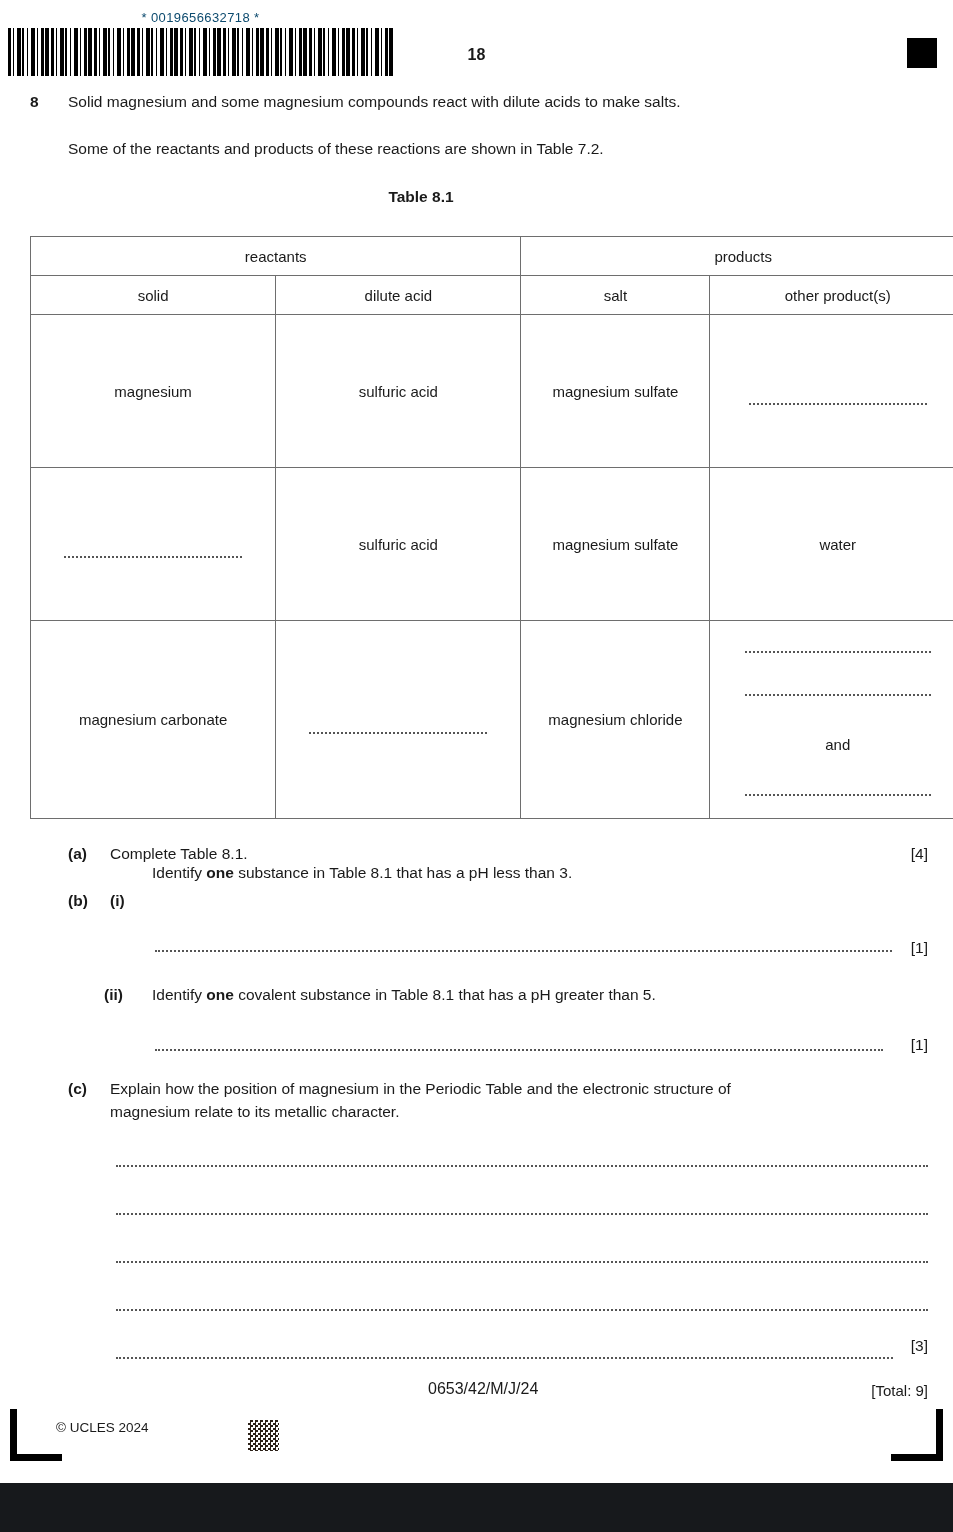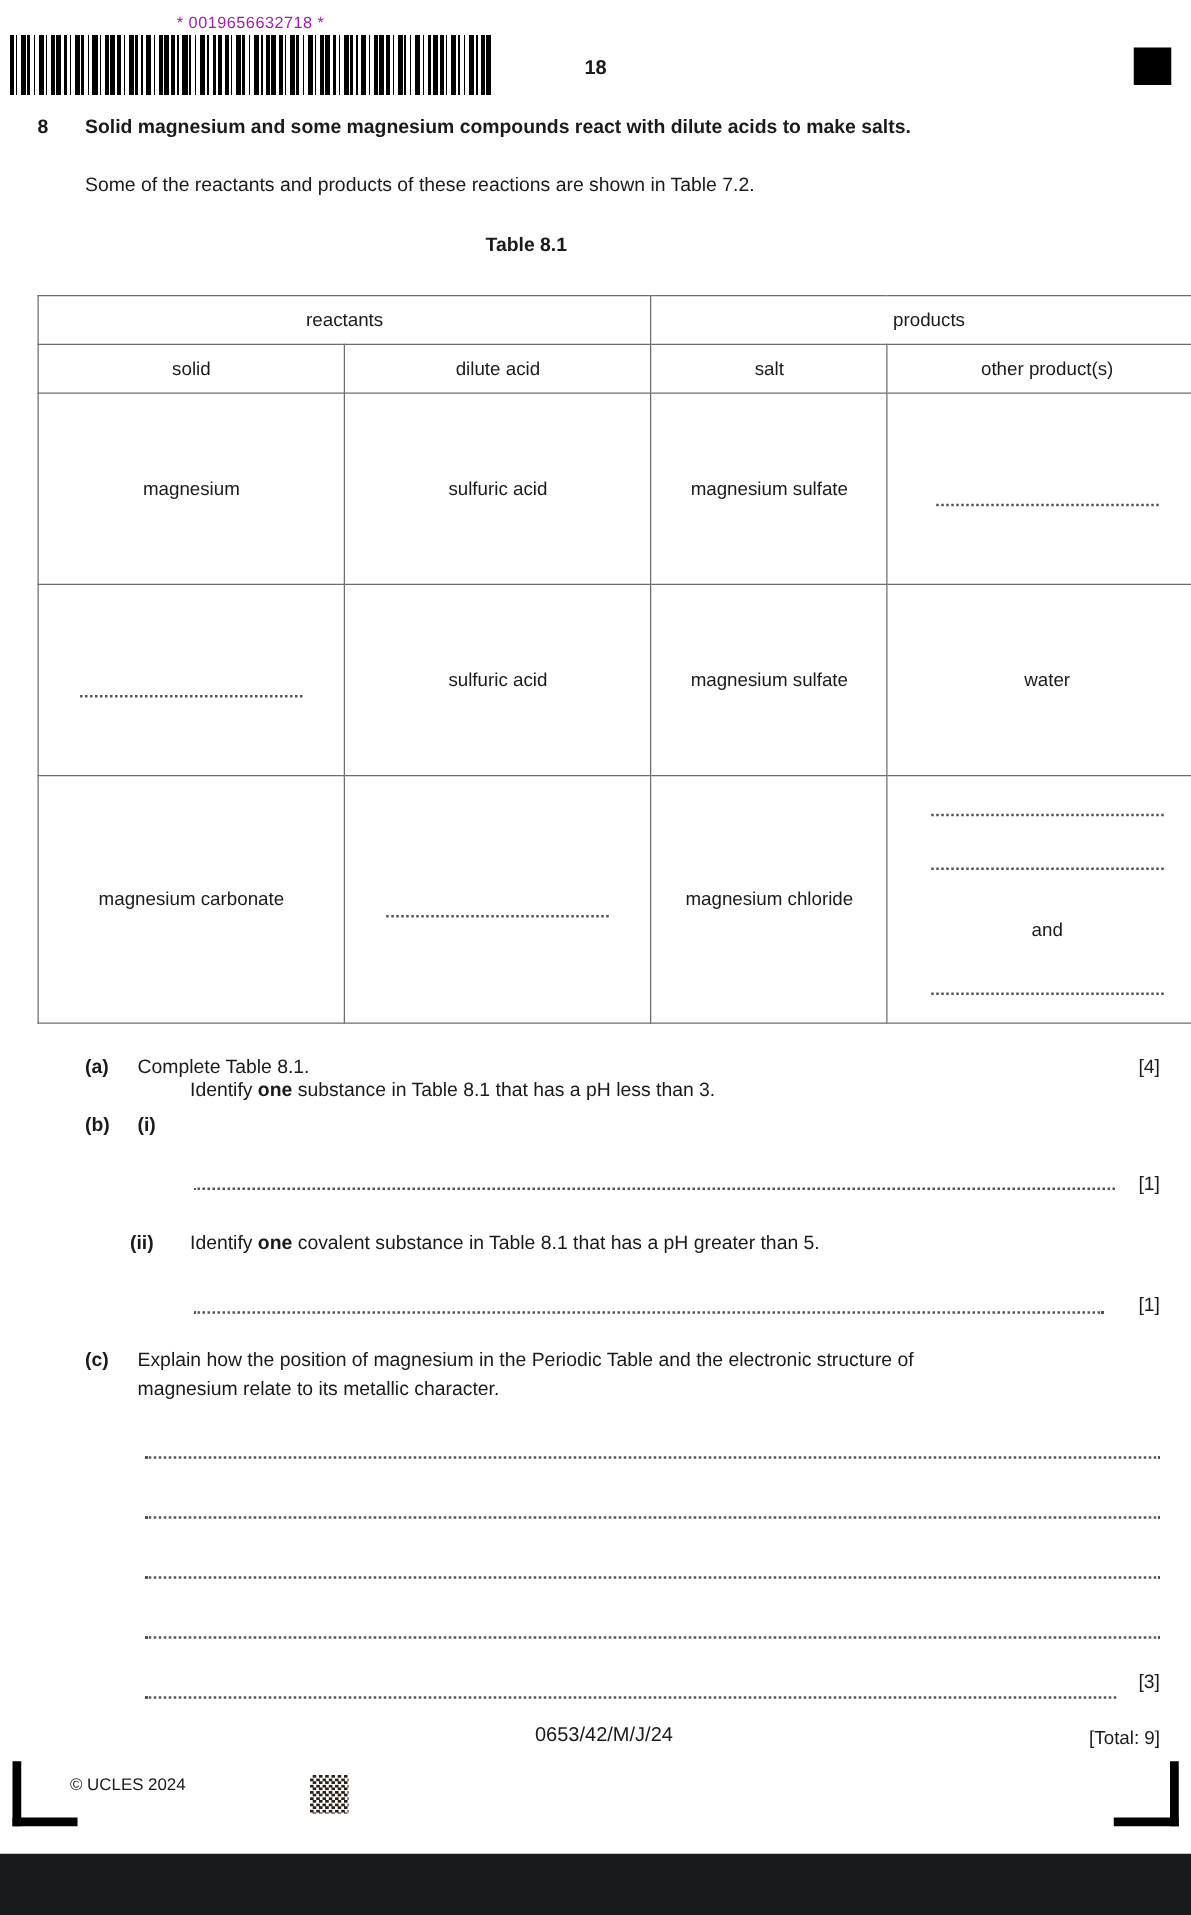--- a/index.html
+++ b/index.html
@@ -21,21 +21,21 @@
     position: absolute;
     left: 8px;
     top: 10px;
     width: 385px;
   }
   .barcode-number {
     font-size: 13px;
     text-align: center;
     letter-spacing: 0.4px;
     margin-bottom: 3px;
-    color: #a21caf;
+    color: #0c4a6e;
   }
   .barcode-bars {
     height: 48px;
     width: 385px;
     background-image:
       repeating-linear-gradient(to right,
         #000 0px, #000 3px, #fff 3px, #fff 5px,
         #000 5px, #000 6px, #fff 6px, #fff 9px,
         #000 9px, #000 13px, #fff 13px, #fff 14px,
         #000 14px, #000 16px, #fff 16px, #fff 19px,
@@ -114,21 +114,20 @@
     top: 93px;
     font-size: 15.5px;
     font-weight: bold;
   }
   .q-stem-1 {
     position: absolute;
     left: 68px;
     top: 93px;
     width: 860px;
     font-size: 15.5px;
-    font-weight: bold;
   }
   .q-stem-2 {
     position: absolute;
     left: 68px;
     top: 140px;
     width: 860px;
     font-size: 15.5px;
   }
   .table-caption {
     position: absolute;

